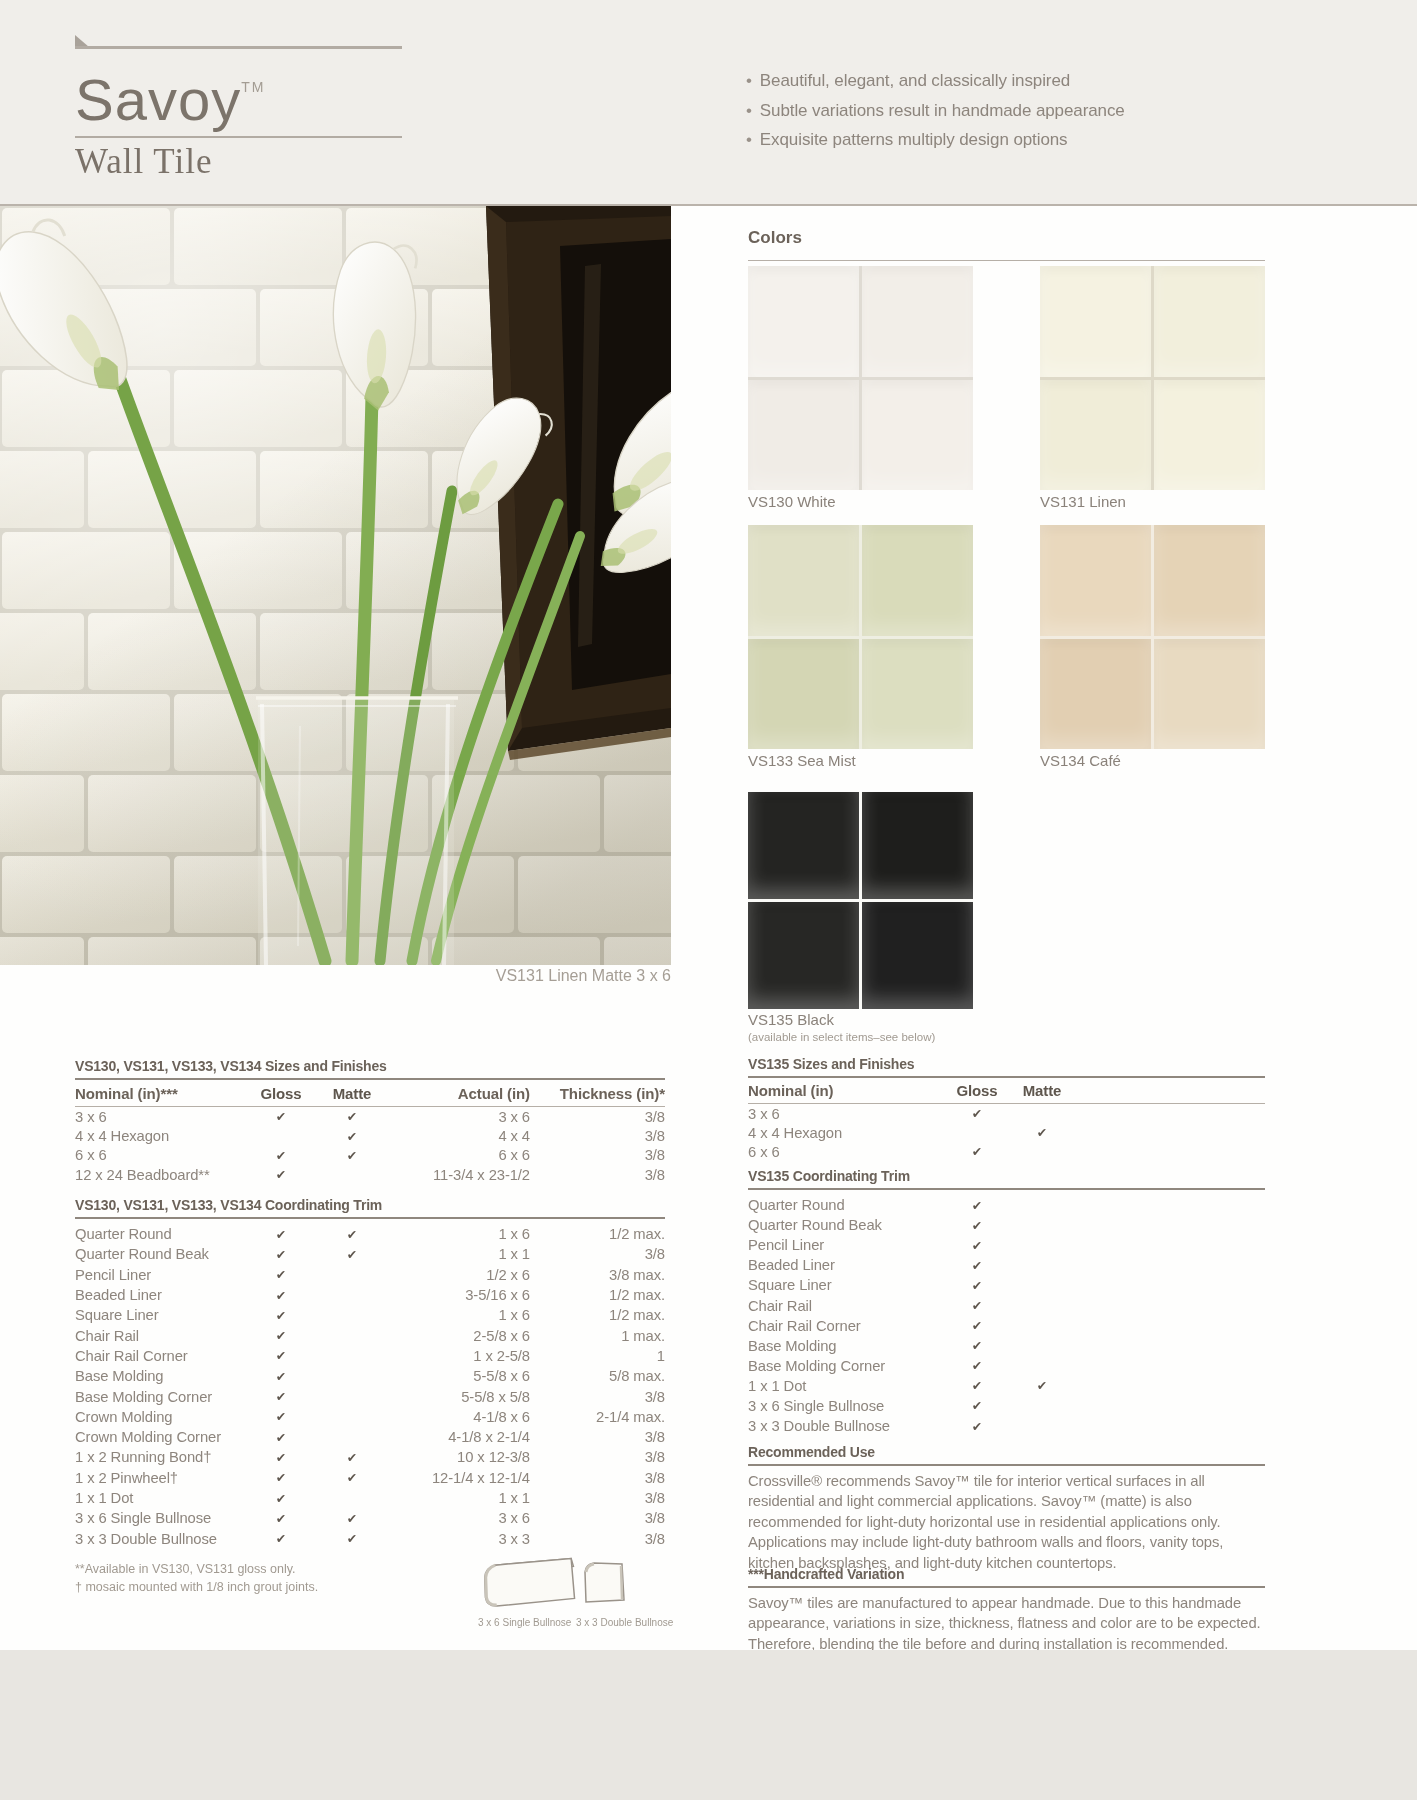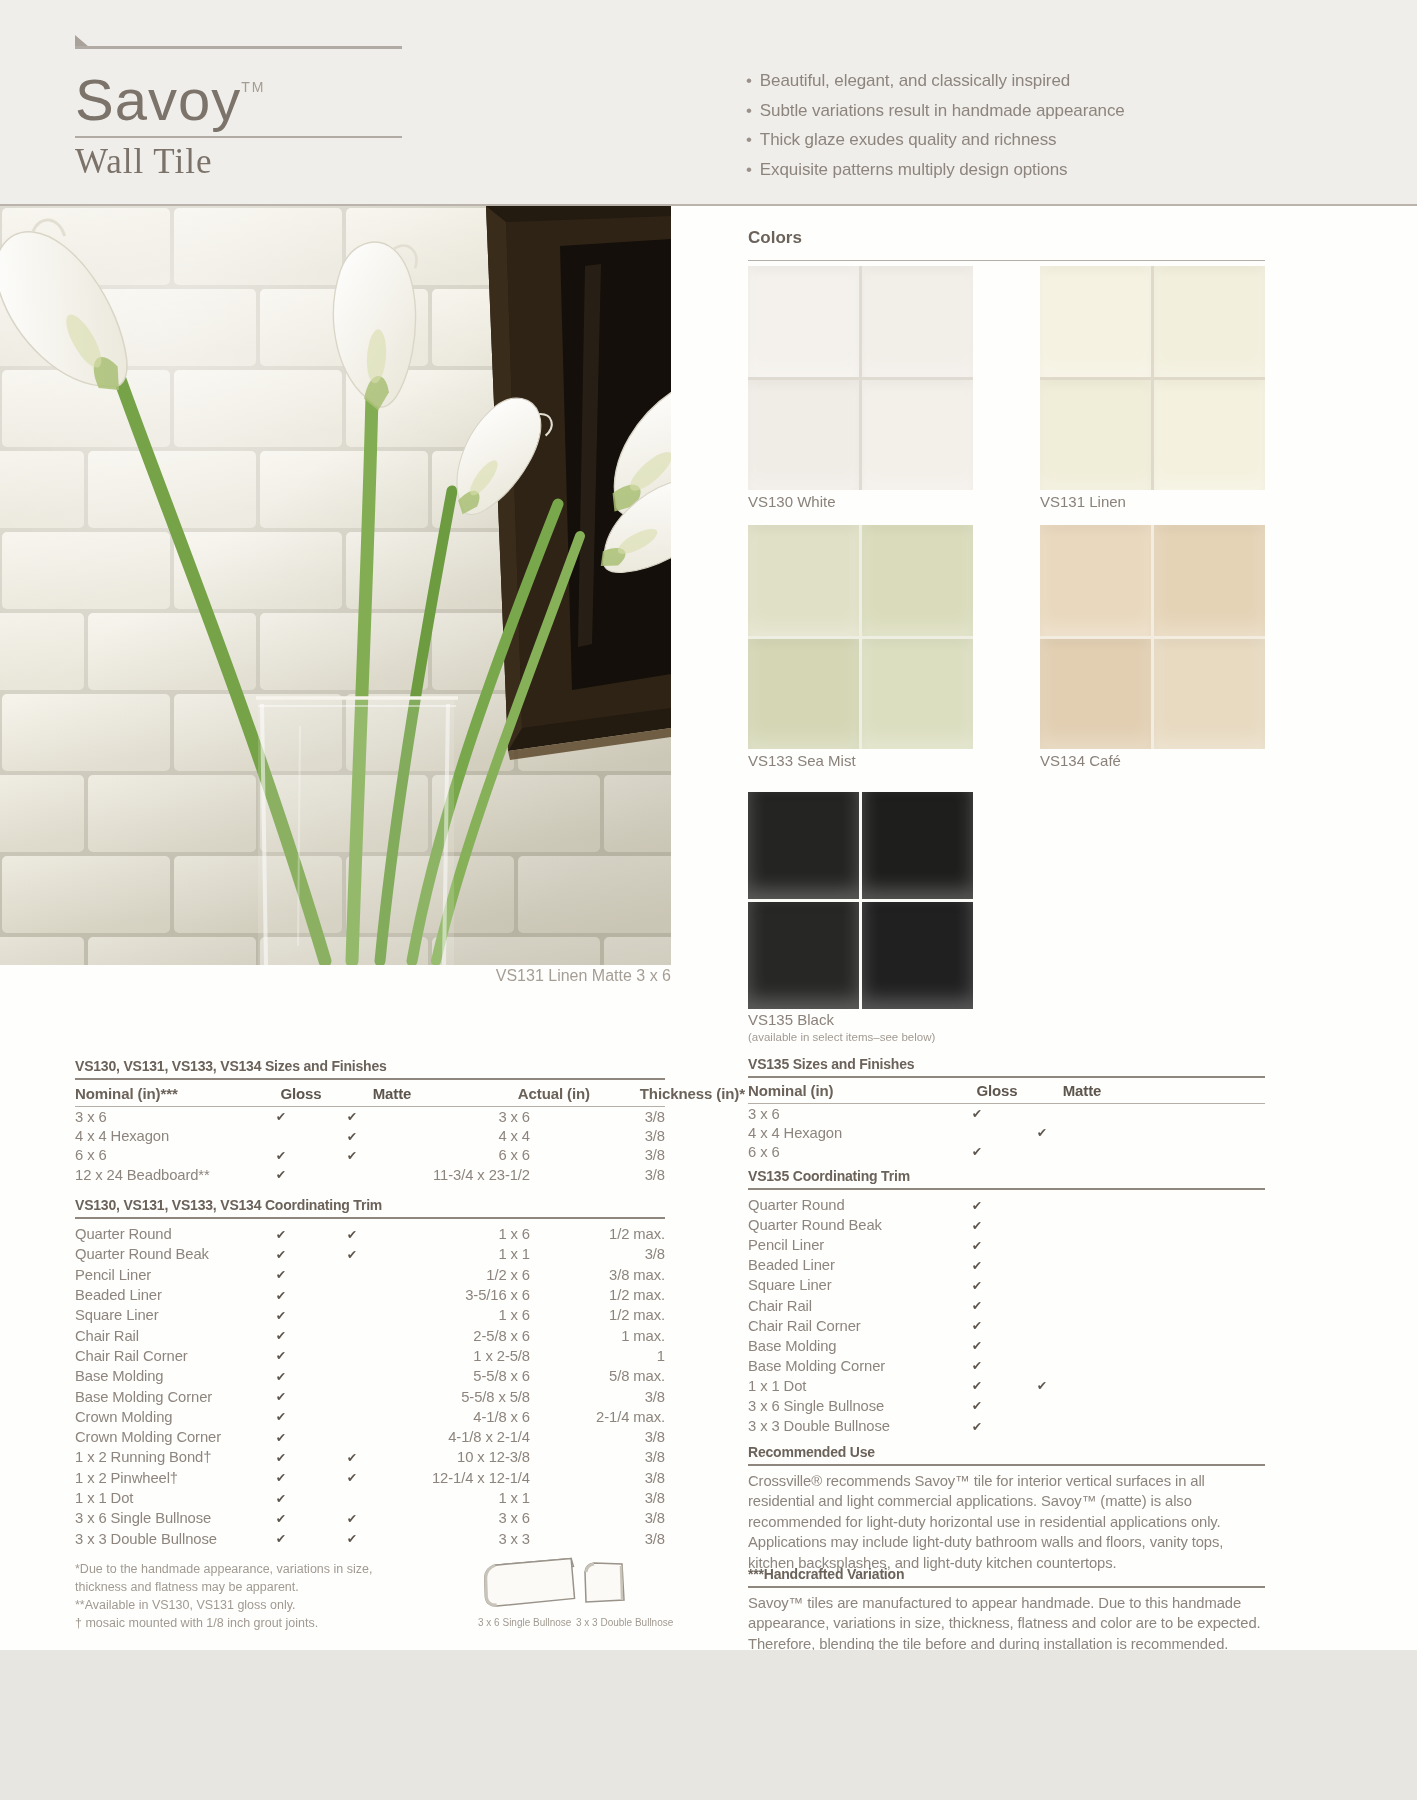--- a/index.html
+++ b/index.html
@@ -36,21 +36,21 @@
   .swatch{position:absolute;width:225px;height:224px;display:grid;
           grid-template-columns:1fr 1fr;grid-template-rows:1fr 1fr;gap:3px;}
   .swatch .tile{box-shadow:inset 0 -10px 18px rgba(255,255,255,0.25), inset 0 6px 10px rgba(0,0,0,0.03);}
   .swatch-label{position:absolute;font-size:15px;color:#8a827a;}
   .swatch-note{position:absolute;font-size:11.5px;color:#a19a91;}
 
   
   .tbl-title{font-size:14px;font-weight:700;color:#6b6259;letter-spacing:-0.2px;
              border-bottom:2px solid #8f877e;padding-bottom:4px;}
   .hdr-row,.t-row{display:grid;align-items:center;letter-spacing:-0.1px;}
-  .hdr-row{font-weight:700;color:#6b6259;font-size:15px;border-bottom:1px solid #b6afa7;gap:20px;}
+  .hdr-row{font-weight:700;color:#6b6259;font-size:15px;border-bottom:1px solid #b6afa7;}
   .t-row{font-size:14.8px;color:#8d857d;}
   .c-check{text-align:center;font-size:12.5px;color:#5e564d;}
   .c-right{text-align:right;}
   .lgrid{grid-template-columns:175px 62px 80px 138px 135px;}
   .rgrid{grid-template-columns:200px 58px 72px 1fr;}
   .left-col-block{position:absolute;left:75px;width:590px;}
   .right-col-block{position:absolute;left:748px;width:517px;}
   .lrows .t-row{height:20.3px;}
   .lrows4 .t-row{height:19.4px;}
   .rrows3 .t-row{height:19px;}
@@ -90,21 +90,20 @@
     <div class="brand-rule-mid"></div>
     <div class="brand-sub">Wall Tile</div>
   </div>
 
   <ul class="features">
 
       <li><span class="blt">•</span><span>Beautiful, elegant, and classically inspired</span></li>
 
       <li><span class="blt">•</span><span>Subtle variations result in handmade appearance</span></li>
 
-      <li><span class="blt">•</span><span>Thick glaze exudes quality and richness</span></li>
 
       <li><span class="blt">•</span><span>Exquisite patterns multiply design options</span></li>
     </ul>
 
   <div class="photo">
     <svg width="671" height="759" viewBox="0 0 671 759" xmlns="http://www.w3.org/2000/svg">
       <defs>
         <linearGradient id="tg" x1="0" y1="0" x2="0.4" y2="1">
           <stop offset="0" stop-color="#f4f1e7"></stop>
             <stop offset="1" stop-color="#e4e0d1"></stop>
@@ -390,21 +389,20 @@
           <div class="c-check">✔</div>
           <div class="c-check">✔</div>
           <div class="c-right">3 x 3</div>
           <div class="c-right">3/8</div>
         </div>
       </div>
   </div>
 
   <div class="footnotes">
 
-  <div>*Due to the handmade appearance, variations in size, thickness and flatness may be apparent.</div>
       <div>**Available in VS130, VS131 gloss only.</div>
       <div>† mosaic mounted with 1/8 inch grout joints.</div>
     </div>
 
   <div class="abs" style="left:476px;top:1556px;">
     <svg width="104" height="56" viewBox="0 0 104 56" xmlns="http://www.w3.org/2000/svg">
       <g transform="rotate(-2 52 28)">
         <path d="M20,8 L96,4 L98,12 L22,16 Z" fill="#eceade" stroke="#9a938a" stroke-width="1.5"></path>
         <path d="M20,8 Q10,10 9,20 L9,40 Q10,49 20,49 L98,44 L96,4 Z" fill="#fbfaf6" stroke="#9a938a" stroke-width="1.5"></path>
         <path d="M20,8 Q11,11 10,20 L10,40 Q11,48 20,48" fill="none" stroke="#c9c4b9" stroke-width="3"></path>

